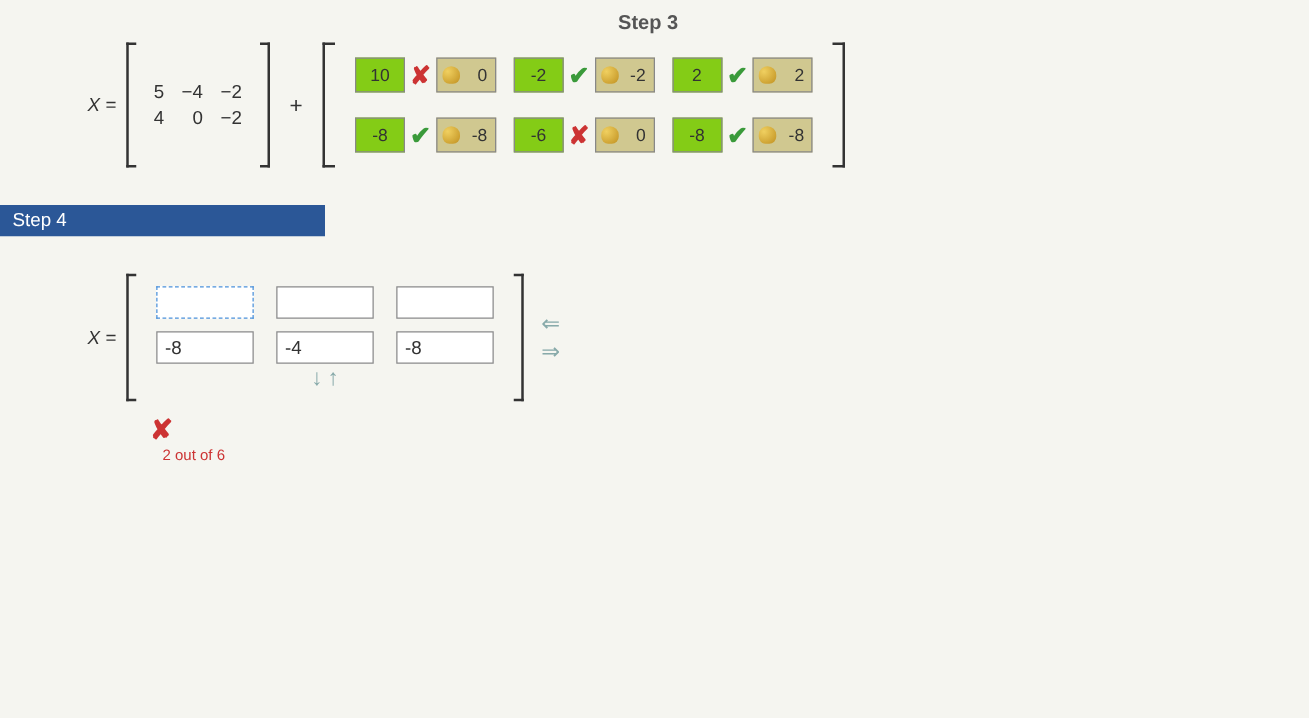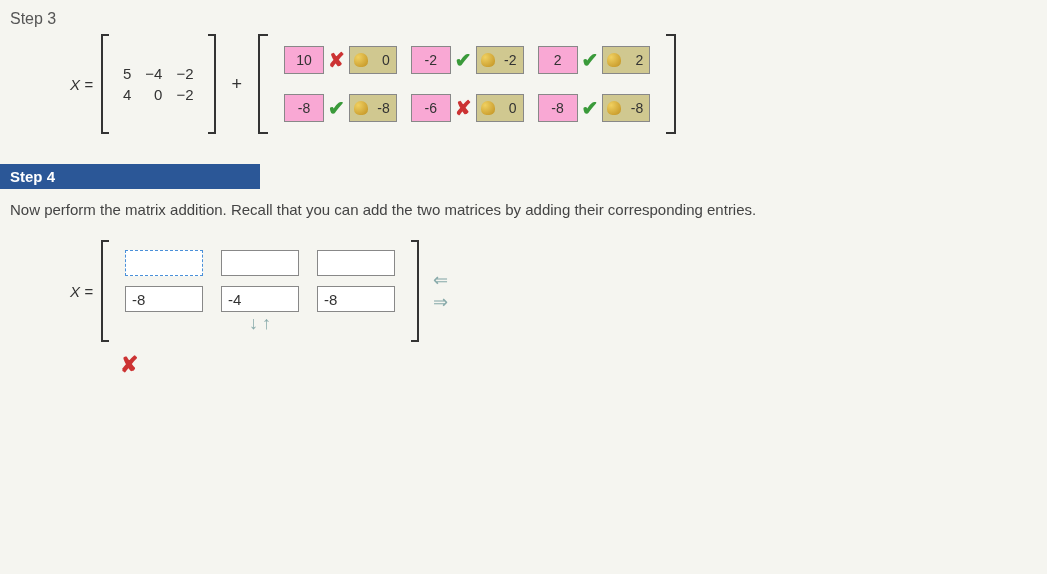--- a/index.html
+++ b/index.html
@@ -1,42 +1,42 @@
 <!DOCTYPE html>
 <html><head>
   <meta charset="utf-8">
   <style>
     * { box-sizing: border-box; margin: 0; padding: 0; }
     body { font-family: Arial, sans-serif; font-size: 15px; color: #333; background: #f5f5f0; width: 1047px; height: 574px; overflow: hidden; position: relative; }
     .section { padding: 10px 20px 10px 10px; }
-    .step-header { font-weight: normal; color: #555; margin-bottom: 6px; font-size: 16px; }
+    .step-header { font-weight: bold; color: #555; margin-bottom: 6px; font-size: 16px; text-align: center; }
     .step-text { margin-bottom: 16px; color: #444; line-height: 1.4; }
     .italic { font-style: italic; }
     .eq-row { display: flex; align-items: center; margin-left: 60px; gap: 8px; }
     .label { font-style: italic; }
     .bracket-l, .bracket-r { display: inline-block; width: 8px; align-self: stretch; border-top: 2px solid #333; border-bottom: 2px solid #333; }
     .bracket-l { border-left: 2px solid #333; }
     .bracket-r { border-right: 2px solid #333; }
     .matrix-small { display: grid; grid-template-columns: repeat(3, auto); gap: 4px 14px; padding: 6px 6px; font-size: 15px; }
     .matrix-small span { text-align: right; }
     .plus { margin: 0 8px; font-size: 18px; }
     .big-bracket-l, .big-bracket-r { width: 10px; align-self: stretch; border-top: 2px solid #333; border-bottom: 2px solid #333; }
     .big-bracket-l { border-left: 2px solid #333; }
     .big-bracket-r { border-right: 2px solid #333; }
     .matrix-big { display: grid; grid-template-rows: 1fr 1fr; gap: 20px; padding: 12px 8px; }
     .mrow { display: flex; align-items: center; gap: 14px; }
     .entry { display: flex; align-items: center; gap: 4px; }
-    .input-box { width: 40px; height: 28px; border: 1px solid #888; background: #f9a8d4; text-align: center; font-size: 14px; display:flex; align-items:center; justify-content:center;}
+    .input-box { width: 40px; height: 28px; border: 1px solid #888; background: #84cc16; text-align: center; font-size: 14px; display:flex; align-items:center; justify-content:center;}
     .input-empty { width: 78px; height: 26px; border: 1px solid #888; background: #fff; }
     .input-empty.dashed { border: 1px dashed #4a90d9; }
     .key-box { width: 48px; height: 28px; background: #d0c890; border: 1px solid #888; display: flex; align-items: center; justify-content: flex-end; padding-right: 6px; position: relative; font-size: 14px; }
     .key-box::before { content: ""; position: absolute; left: 4px; top: 50%; transform: translateY(-50%); width: 14px; height: 14px; background: radial-gradient(circle at 30% 30%, #f0d060, #c09020); border-radius: 50% 50% 40% 40%; }
     .check { color: #3a9a3a; font-weight: bold; font-size: 20px; }
     .cross { color: #cc3333; font-weight: bold; font-size: 20px; }
-    .step4-bar { background: #2b5797; color: #fff; padding: 4px 10px; font-weight: bold; width: 260px; margin-top: 20px; }
+    .step4-bar { background: #2b5797; color: #fff; padding: 4px 10px; font-weight: normal; width: 260px; margin-top: 20px; }
     .matrix4 { display:grid; grid-template-columns: repeat(3, auto); gap: 10px 18px; padding: 10px 8px;}
     .arrows-col { display:flex; flex-direction:column; gap:4px; margin-left:6px;}
     .arrow { color: #8aa; font-size: 18px; line-height:1; }
     .arrows-row { display:flex; gap:4px; justify-content:center; margin-top:2px;}
     .bottom-x { color:#cc3333; font-size:22px; font-weight:bold; margin-left:110px; margin-top:10px;}
     .cutoff { margin-left:120px; color:#cc3333; font-size:12px; }
   </style>
 </head>
 <body>
 
@@ -105,21 +105,20 @@
         </div>
       </div>
     </div>
     <span class="big-bracket-r"></span>
   </div>
 </div>
 
 <div class="step4-bar">Step 4</div>
 
 <div class="section">
-  <p class="step-text">Now perform the matrix addition. Recall that you can add the two matrices by adding their corresponding entries.</p>
 
   <div class="eq-row" style="margin-top:20px;">
     <span class="label">X =</span>
     <span class="bracket-l"></span>
     <div>
       <div class="matrix4">
         <div class="input-empty dashed"></div>
         <div class="input-empty"></div>
         <div class="input-empty"></div>
         <div class="input-empty" style="display:flex;align-items:center;padding-left:6px;">
@@ -139,13 +138,14 @@
           </div>
       </div>
     </div>
     <span class="bracket-r"></span>
     <div class="arrows-col">
       <span class="arrow">⇐</span>
       <span class="arrow">⇒</span>
     </div>
   </div>
   <div class="bottom-x">✘</div>
+  <div class="cutoff">2 out of 6</div>
 </div>
 
 </body></html>

